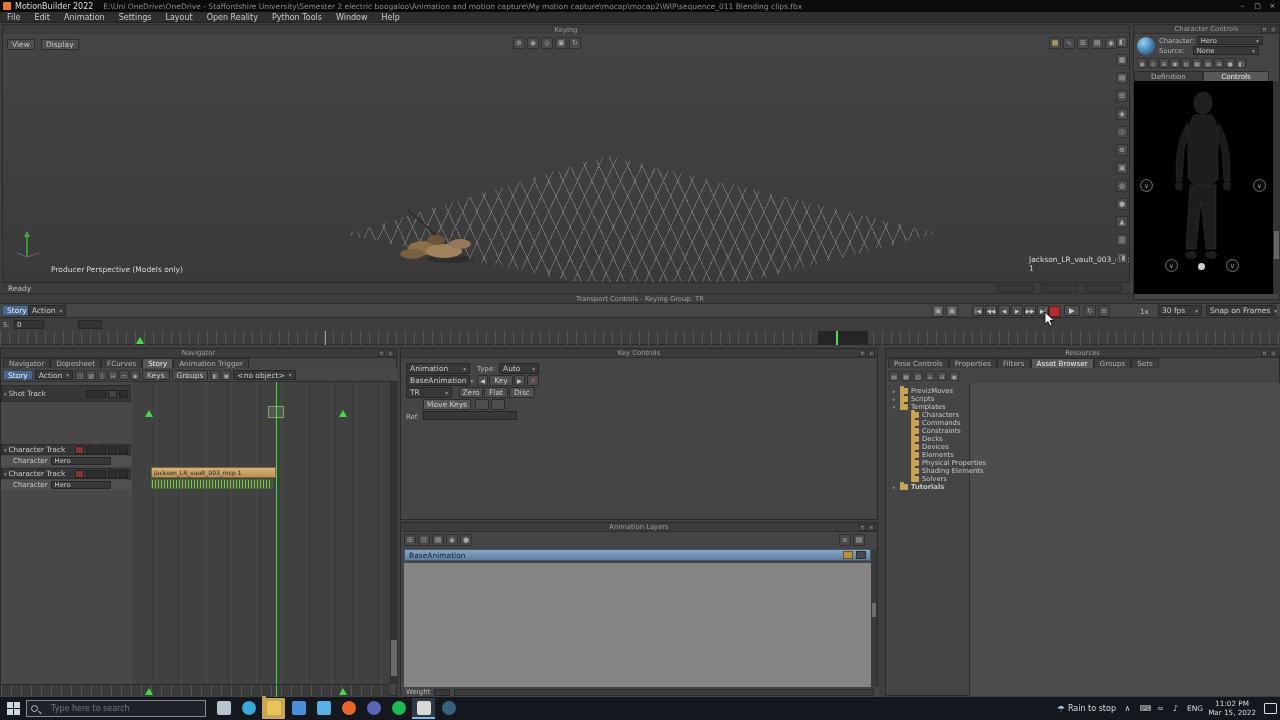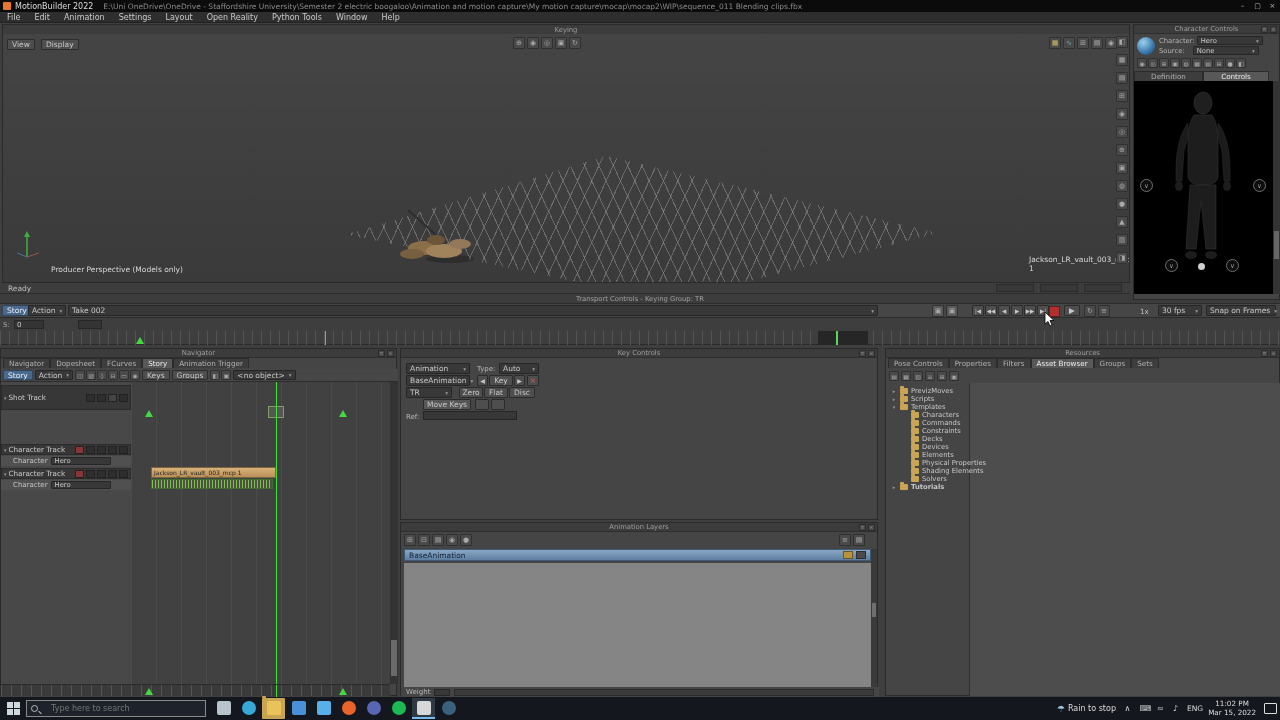--- a/index.html
+++ b/index.html
@@ -139,24 +139,20 @@
     <span class="statusbox"></span>
     <span class="statusbox"></span>
   </div>
 
   <div class="abs" style="left:0;top:304px;width:1280px;height:14px;background:#464646;border-bottom:1px solid #2a2a2a">
     <span class="btn chip-blue abs" style="left:2px;top:1px">Story</span>
     <span class="dd abs" style="left:28px;top:1px;width:38px">
         <span>Action</span>
         <span class="caret">▾</span>
       </span>
-    <span class="dd abs" style="left:68px;top:1px;width:810px">
-        <span>Take 002</span>
-        <span class="caret">▾</span>
-      </span>
     <span class="abs flex" style="left:932px;top:1px;gap:2px">
         <span class="ic" style="background:#5a5a5a">▣</span>
         <span class="ic" style="background:#5a5a5a">▣</span>
       </span>
     <span class="abs flex" style="left:972px;top:1px;gap:1px">
         <span class="btn" style="width:12px;padding:0;font-size:5.5px">|◀</span>
         <span class="btn" style="width:12px;padding:0;font-size:5.5px">◀◀</span>
         <span class="btn" style="width:12px;padding:0;font-size:5.5px">◀</span>
         <span class="btn" style="width:12px;padding:0;font-size:5.5px">▶</span>
         <span class="btn" style="width:12px;padding:0;font-size:5.5px">▶▶</span>
@@ -227,21 +223,21 @@
         </span>
       <span class="dd" style="height:10px">
           <span>&lt;no object&gt;</span>
           <span class="caret">▾</span>
         </span>
     </div>
 
     <div class="abs" style="left:0;top:33px;width:389px;height:302px;background:#484848;overflow:hidden">
       <div class="abs" style="left:130px;top:0;width:259px;height:302px;background:#414141;background-image:repeating-linear-gradient(90deg,rgba(110,110,110,.22) 0 1px,transparent 1px 25px)"></div>
 
-      <div class="abs flex" style="left:0;top:3px;width:130px;height:25px;background:#373737;border:1px solid #2b2b2b;padding:0 2px;gap:2px">
+      <div class="abs flex" style="left:0;top:3px;width:130px;height:17px;background:#373737;border:1px solid #2b2b2b;padding:0 2px;gap:2px">
         <span style="font-size:5px;color:#999" able="true">▾</span>
         <span style="font-size:7.2px;color:#ccc;flex:1;white-space:nowrap">Shot Track</span>
         <span class="tgl"></span>
           <span class="tgl"></span>
           <span class="tgl" style="background:#454545"></span>
           <span class="tgl"></span>
       </div>
 
       <div class="abs" style="left:267px;top:24px;width:16px;height:12px;background:#565656;border:1px solid #7fa060"></div>
       <div class="abs tri-up" style="left:144px;top:28px"></div>

